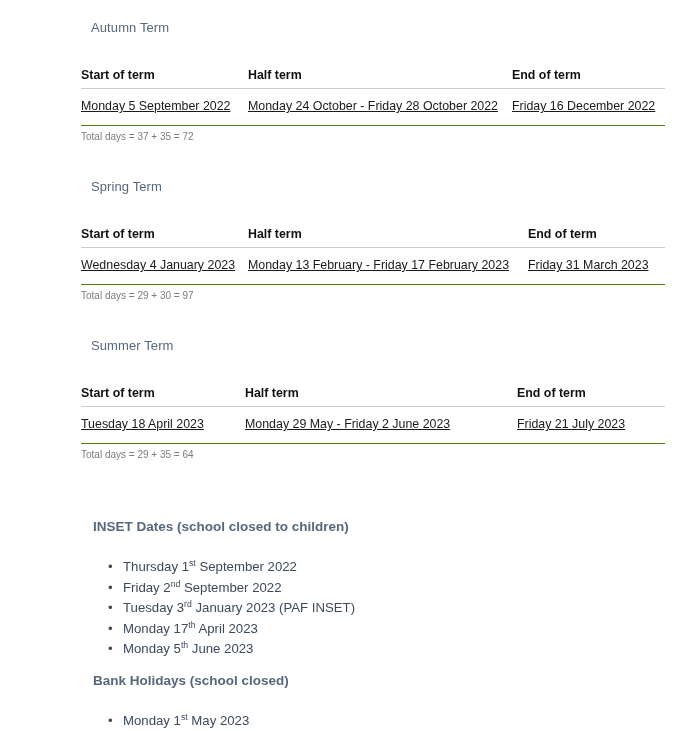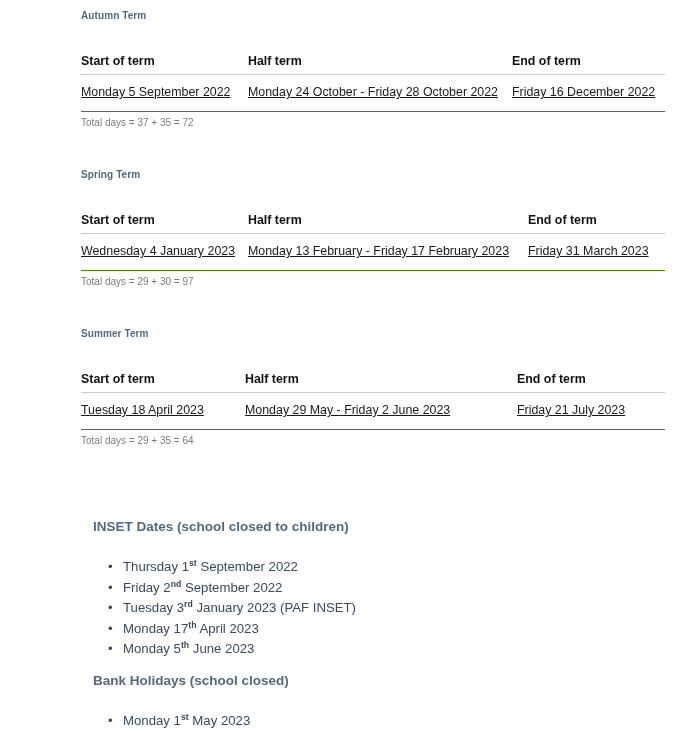--- a/index.html
+++ b/index.html
@@ -19,24 +19,24 @@
     padding: 0 0 0 0;
     box-sizing: border-box;
   }
 
   
   .term-block {
     margin: 0;
     padding: 0;
   }
   .term-heading {
-    font-size: 10px;
-    font-weight: bold;
+    font-size: 13px;
+    font-weight: normal;
     color: #56687d;
-    margin: 0;
+    margin: 10px;
     padding: 0;
     letter-spacing: 0.1px;
   }
 
   
   table.term-table {
     border-collapse: collapse;
     table-layout: fixed;
     font-size: 12.4px;
     margin: 0;
@@ -98,21 +98,20 @@
     left: 27px;
     top: 0;
     font-size: 13.2px;
     color: #3c4a5a;
     line-height: 20.6px;
   }
   sup {
     font-size: 0.66em;
     vertical-align: super;
     line-height: 0;
-    font-weight: bold;
   }
 
   
   .pos { position: absolute; }
 </style>
 </head>
 <body>
 
 <div class="page">
 

